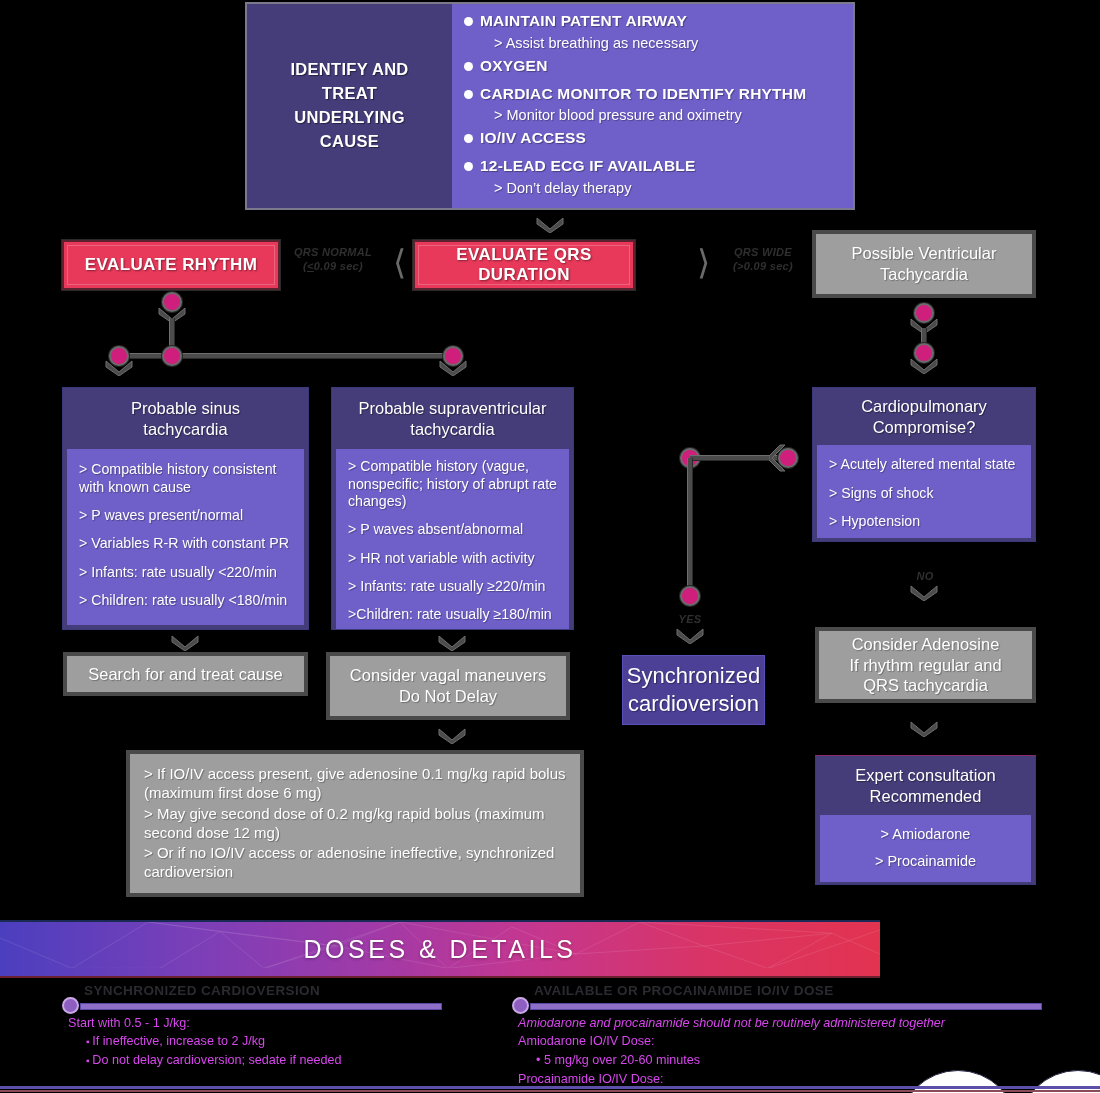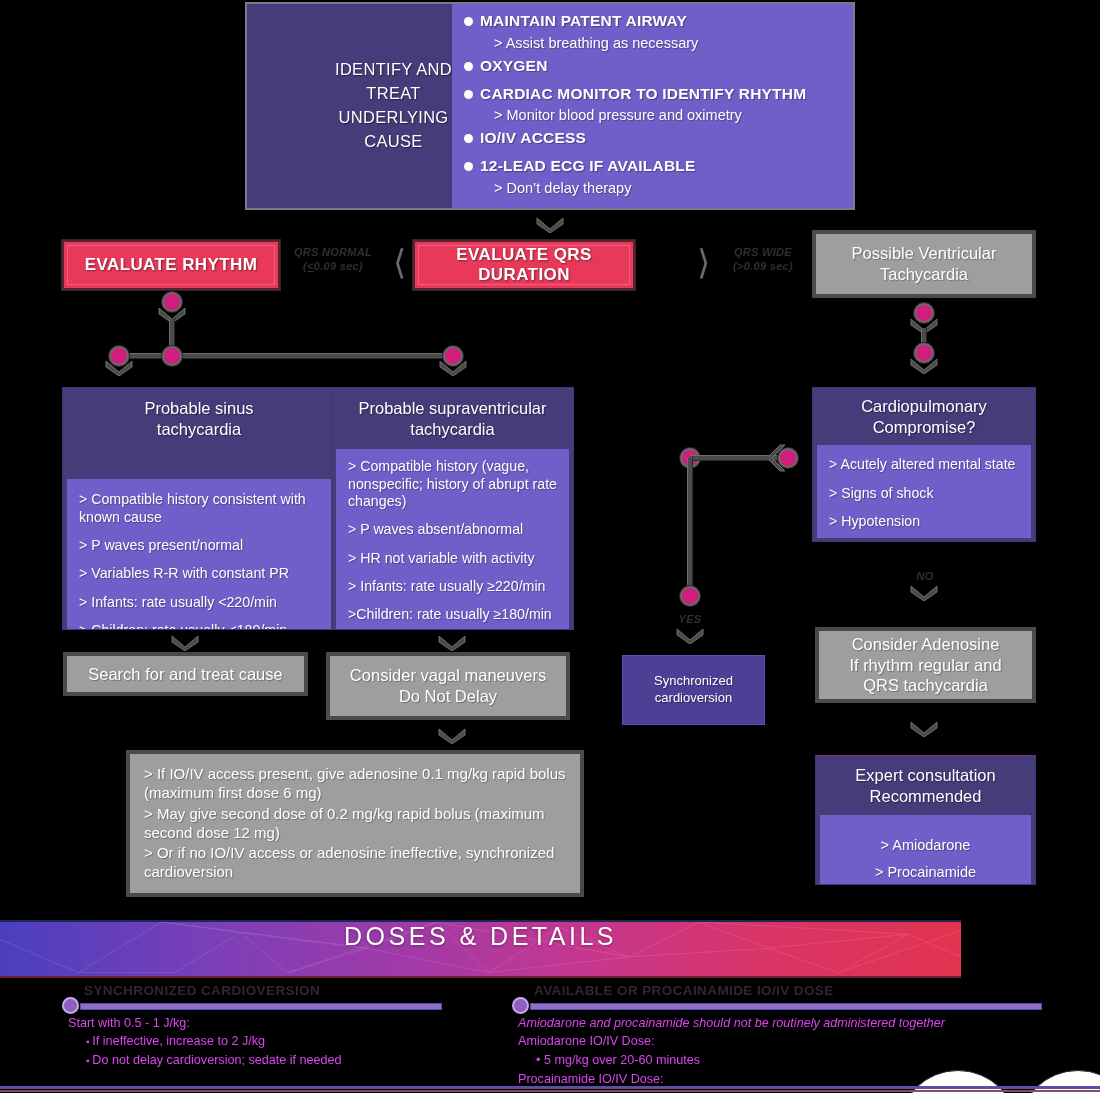--- a/index.html
+++ b/index.html
@@ -15,23 +15,23 @@
 
   
   #top-box {
     left: 245px; top: 2px; width: 610px; height: 208px;
     border: 2px solid #7a7a8c;
     display: flex;
     background: #453C7A;
   }
   #top-box-left {
     width: 205px; background: #453C7A;
-    display: flex; align-items: center; justify-content: flex-end;
+    display: flex; align-items: center; justify-content: center;
     color: #fff; text-align: center;
-    font-size: 16.5px; font-weight: 400; line-height: 1.45;
+    font-size: 16.5px; font-weight: 700; line-height: 1.45;
     letter-spacing: .3px;
     text-shadow: 1px 1px 1px rgba(0,0,0,.45);
   }
   #top-box-right {
     flex: 1; background: #6F5FC8; padding: 9px 10px 9px 12px;
     display: flex; flex-direction: column; justify-content: center;
   }
   .bullet-line {
     display: flex; align-items: flex-start; gap: 7px;
     color: #fff; font-size: 15.5px; font-weight: 700; letter-spacing: .2px;
@@ -96,21 +96,21 @@
     margin-bottom: 11px;
     text-shadow: 1px 1px 1px rgba(0,0,0,.3);
   }
   .pbody-line:last-child { margin-bottom: 0; }
   .u { text-decoration: underline; }
 
   .solidpurple {
     background: #4B3F96;
     border: 1px solid #5a4fb8;
     display: flex; align-items: center; justify-content: center;
-    text-align: center; color: #fff; font-size: 13px; line-height: 1.28;
+    text-align: center; color: #fff; font-size: 22px; line-height: 1.28;
     padding: 18px; text-shadow: 1px 1px 1px rgba(0,0,0,.35);
   }
 
   
   .line-v { background: #4b4b4b; width: 6px; border-left:1px solid #6e6e6e; border-right:1px solid #2b2b2b;}
   .line-h { background: #4b4b4b; height: 6px; border-top:1px solid #6e6e6e; border-bottom:1px solid #2b2b2b;}
   .node {
     width: 16px; height: 16px; border-radius: 50%;
     background: #D01E7D;
     box-shadow: 0 0 0 2px #6b6b6b, 0 0 0 3px #262626;
@@ -120,24 +120,24 @@
 
   .edge-label {
     color: #2f2f2f; font-size: 11px; font-weight: 700; font-style: italic;
     letter-spacing: .3px; text-align: center; line-height: 1.25;
   }
   .edge-label .u { text-decoration: underline; }
   .brace { color: #6a6a6a; font-size: 34px; line-height: 1; font-weight: 300; }
 
   
   #banner {
-    left: 0; top: 920px; width: 961px; height: 58px;
+    left: 0; top: 920px; width: 880px; height: 58px;
     background: linear-gradient(90deg,#4B3FBF 0%, #7B3FB8 22%, #A03AA8 42%, #C43790 60%, #D93466 80%, #E23350 100%);
     border-top: 2px solid #1b2a55; border-bottom: 2px solid #6b2030;
-    display: flex; align-items: flex-start; justify-content: center;
+    display: flex; align-items: center; justify-content: center;
     overflow: hidden;
   }
   #banner-mesh { position:absolute; inset:0; opacity:.33; }
   #banner-title {
     position: relative; color: #fff; font-size: 25px; letter-spacing: 3.5px;
     font-weight: 400; text-shadow: 0 1px 3px rgba(0,0,0,.35);
   }
 
   
   .dose-col { color: #3a3640; }
@@ -272,21 +272,21 @@
       </svg>
   </div>
   <div class="abs line-v" style="left:921px; top:328px; height:22px;"></div>
   <div class="abs node" style="left:916px; top:345px;"></div>
   <div class="abs chev" style="left:909px; top:357px;">
     <svg width="30" height="17" viewBox="0 0 30 17">
         <path d="M2 2 L15 13 L28 2 L28 8 L15 17 L2 8 Z" fill="#4b4b4b" stroke="#6e6e6e" stroke-width="1"></path>
       </svg>
   </div>
 
-  <div class="abs pbox" style="left:62px; top:387px; width:274px; height:243px;gap:30px;">
+  <div class="abs pbox" style="left:62px; top:387px; width:247px; height:243px;">
     <div class="pbox-head">
       <div>Probable sinus</div>
       <div>tachycardia</div>
     </div>
     <div class="pbox-body">
       <div class="pbody-line">&gt; Compatible history consistent with known cause</div>
       <div class="pbody-line">&gt; P waves present/normal</div>
       <div class="pbody-line">&gt; Variables R-R with constant PR</div>
       <div class="pbody-line">&gt; Infants: rate usually &lt;220/min</div>
       <div class="pbody-line">&gt; Children: rate usually &lt;180/min</div>
@@ -398,21 +398,21 @@
     <svg width="30" height="17" viewBox="0 0 30 17">
         <path d="M2 2 L15 13 L28 2 L28 8 L15 17 L2 8 Z" fill="#4b4b4b" stroke="#6e6e6e" stroke-width="1"></path>
       </svg>
   </div>
 
   <div class="abs pbox" style="left:815px; top:755px; width:221px; height:130px; border-top:1px solid #8a2a6a;">
     <div class="pbox-head" style="padding:9px 8px 9px">
       <div>Expert consultation</div>
       <div>Recommended</div>
     </div>
-    <div class="pbox-body" style="padding:22px 8px; align-items:center;">
+    <div class="pbox-body" style="padding:11px 8px; align-items:center;">
       <div class="pbody-line" style="font-size:14.5px; margin-bottom:9px;">&gt; Amiodarone</div>
       <div class="pbody-line" style="font-size:14.5px;">&gt; Procainamide</div>
     </div>
   </div>
 
   <div class="abs" id="banner">
     <svg id="banner-mesh" viewBox="0 0 1100 58" preserveAspectRatio="none">
       <g stroke="#ffffff" stroke-width="0.7" fill="none" opacity="0.55">
         <path d="M90 58 L185 0 L275 12 L200 58 Z"></path>
         <path d="M275 12 L330 58 L420 30 Z"></path>

